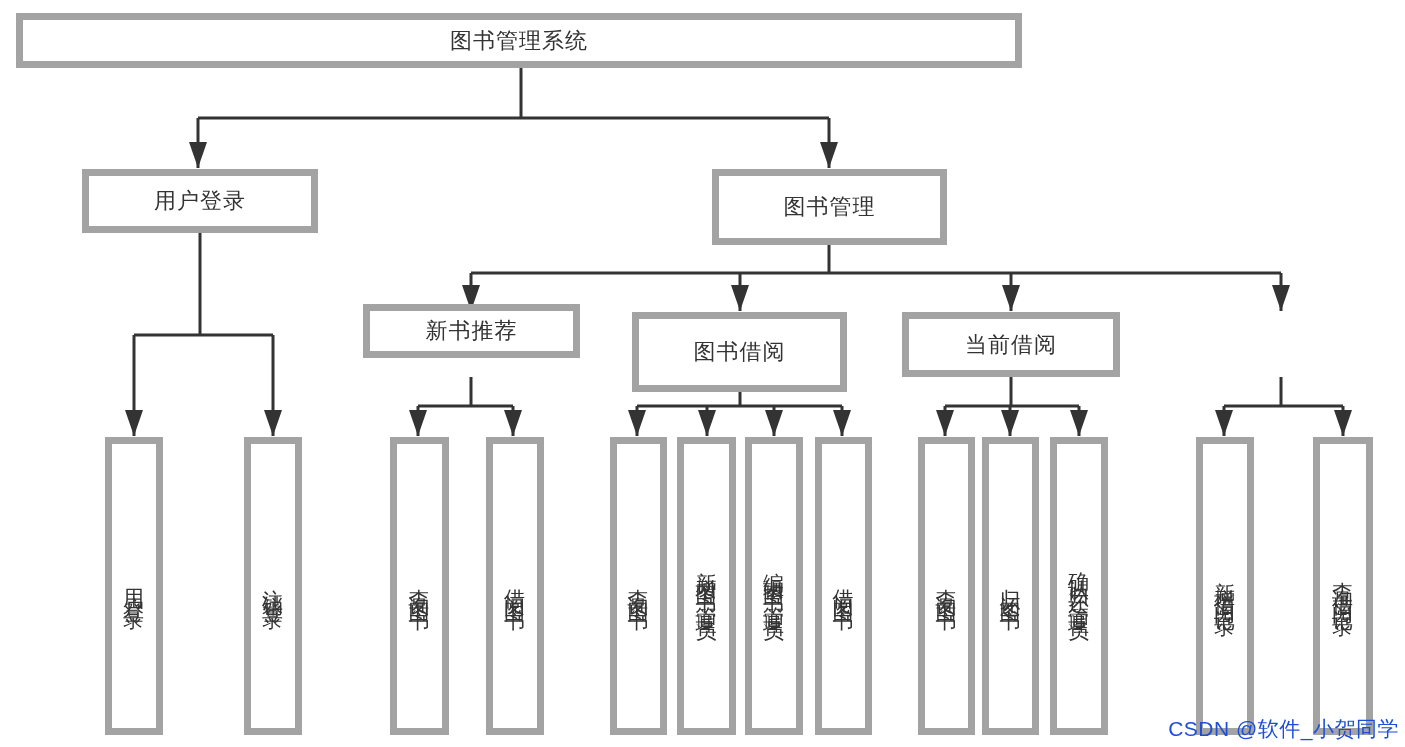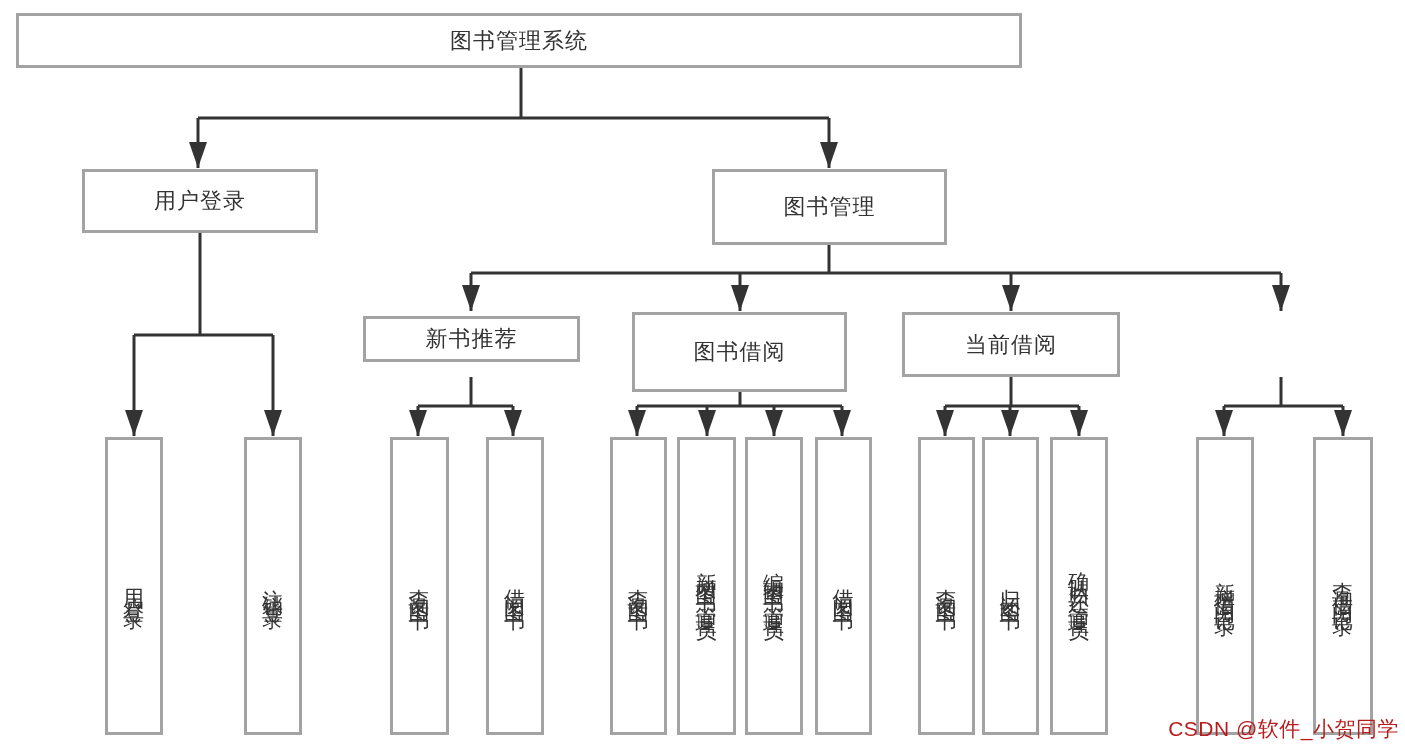--- a/index.html
+++ b/index.html
@@ -10,40 +10,40 @@
     background: #ffffff;
     font-family: "Liberation Sans", sans-serif;
     color: #333333;
     overflow: hidden;
   }
   .connectors { position: absolute; left: 0; top: 0; width: 1405px; height: 747px; }
   .box {
     position: absolute;
     box-sizing: border-box;
     background: #ffffff;
-    border: 3px solid #a3a3a3;
+    border: 7px solid #a3a3a3;
     display: flex;
     align-items: center;
     justify-content: center;
   }
   .box.h { font-size: 22px; letter-spacing: 1px; white-space: nowrap; }
   .vtext {
     writing-mode: vertical-rl;
     text-orientation: mixed;
     font-size: 21px;
     letter-spacing: 7px;
     line-height: 1;
     white-space: nowrap;
   }
   .watermark {
     position: absolute;
     right: 6px;
     bottom: 4px;
     font-size: 21px;
-    color: #b91c1c;
+    color: #1d4ed8;
     letter-spacing: 0.5px;
     white-space: nowrap;
   }
 </style>
 </head>
 <body>
 
 <div class="canvas">
 
   <svg class="connectors" viewBox="0 0 1405 747" xmlns="http://www.w3.org/2000/svg">
@@ -94,21 +94,21 @@
       <path d="M1224 406 V436" marker-end="url(#arrow)"></path>
       <path d="M1343 406 V436" marker-end="url(#arrow)"></path>
     </g>
   </svg>
 
   <div class="box h" style="left:16px;top:13px;width:1006px;height:55px">图书管理系统</div>
 
   <div class="box h" style="left:82px;top:169px;width:236px;height:64px">用户登录</div>
   <div class="box h" style="left:712px;top:169px;width:235px;height:76px">图书管理</div>
 
-  <div class="box h" style="left:363px;top:316px;width:217px;height:46px">新书推荐</div>
+  <div class="box h" style="left:363px;top:304px;width:217px;height:54px">新书推荐</div>
   <div class="box h" style="left:632px;top:312px;width:215px;height:80px">图书借阅</div>
   <div class="box h" style="left:902px;top:312px;width:218px;height:65px">当前借阅</div>
 
   <div class="box" style="left:105px;top:437px;width:58px;height:298px">
     <span class="vtext">用户登录</span>
   </div>
   <div class="box" style="left:244px;top:437px;width:58px;height:298px">
     <span class="vtext">注销登录</span>
   </div>
 

